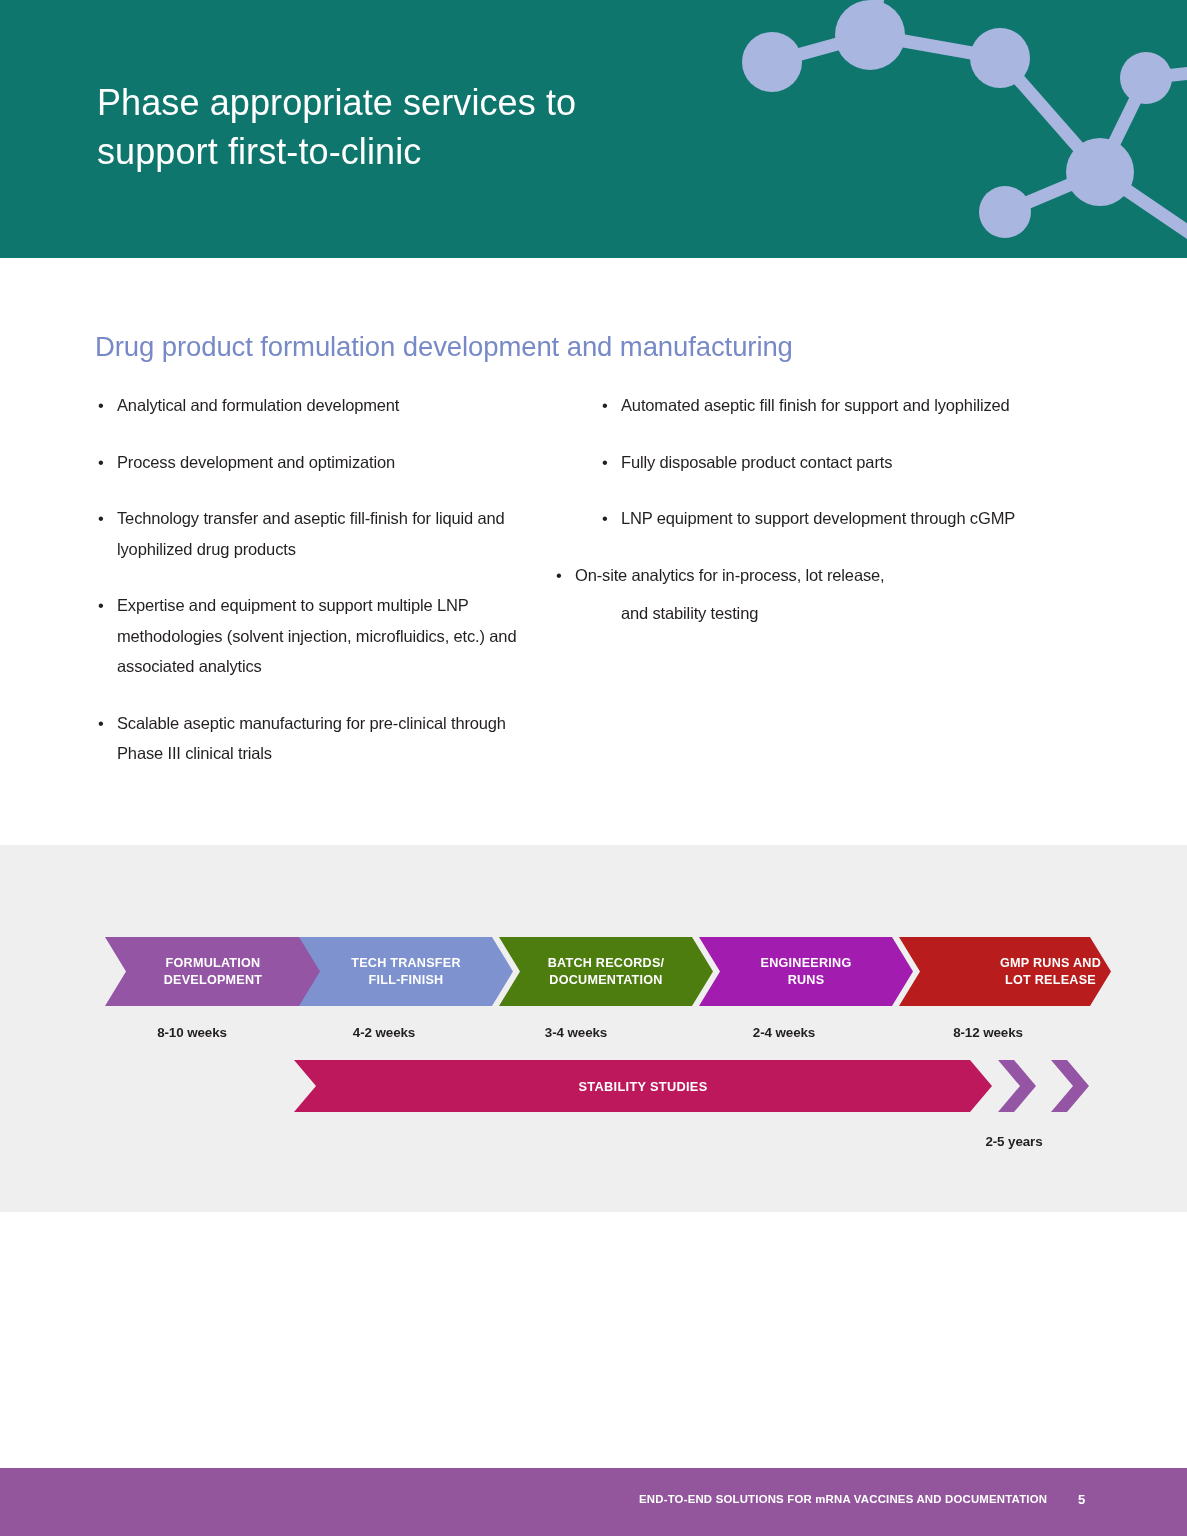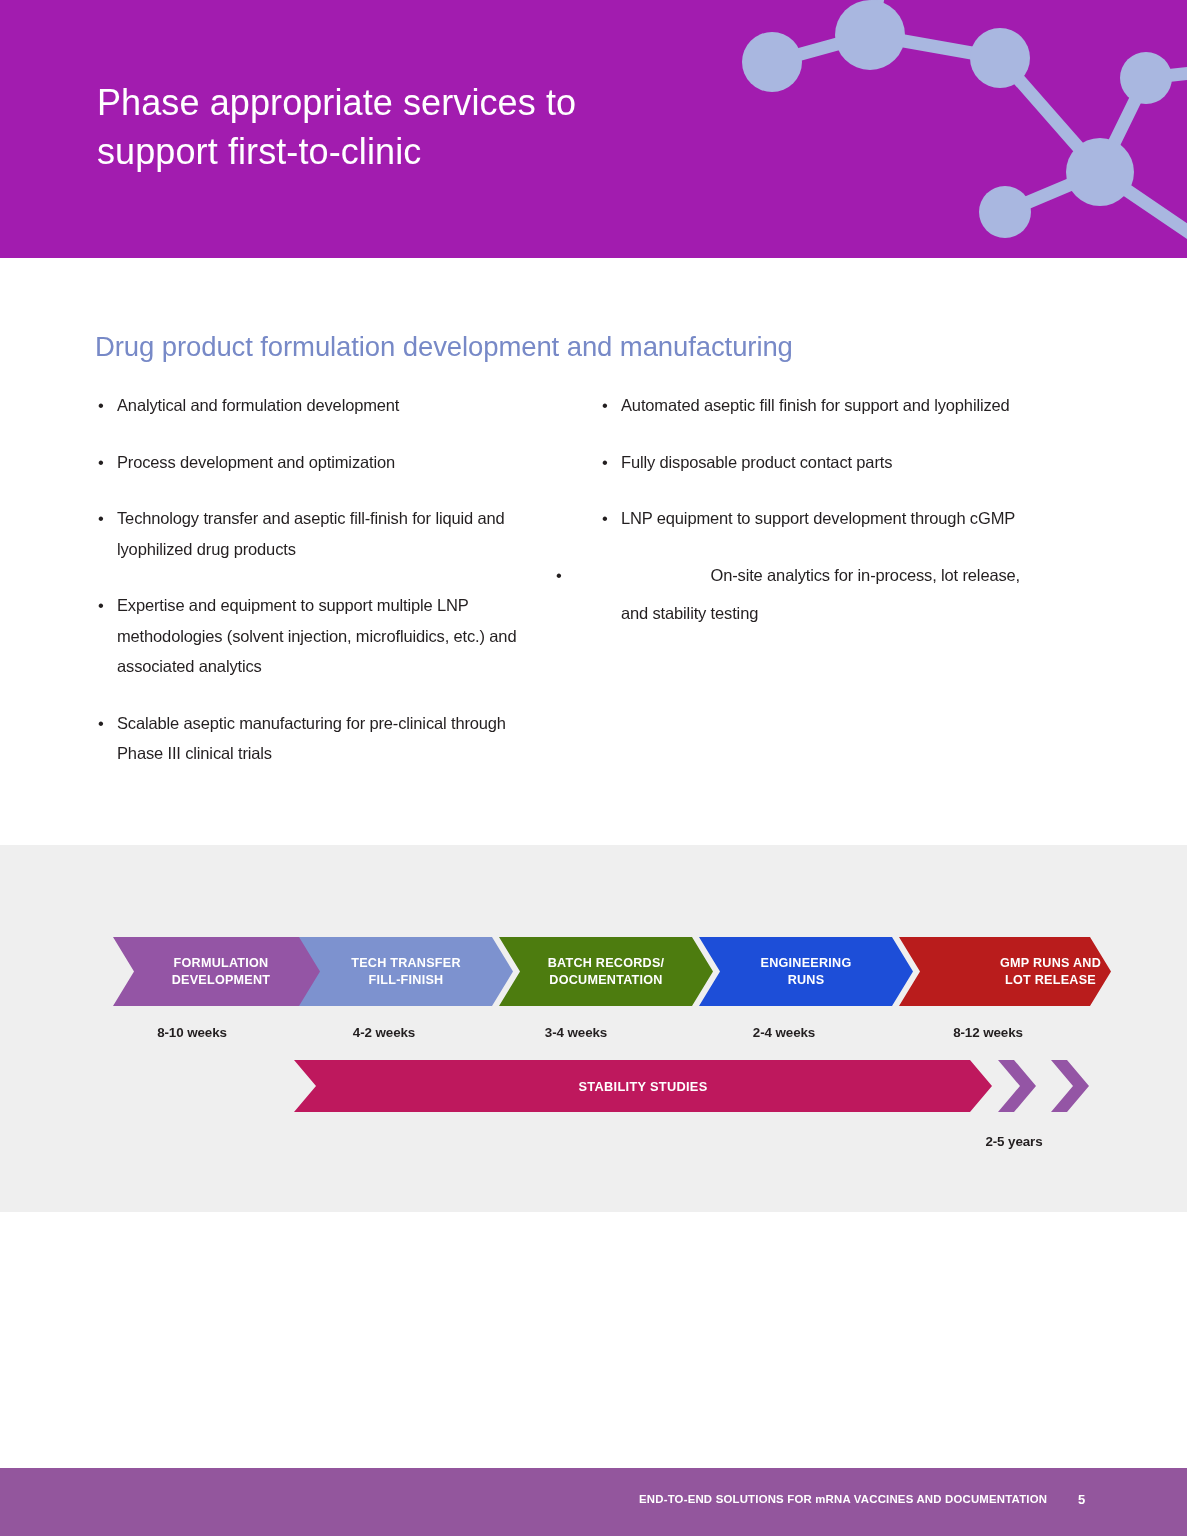--- a/index.html
+++ b/index.html
@@ -16,21 +16,21 @@
     font-family: "Liberation Sans", "DejaVu Sans", sans-serif;
     color: #231f20;
   }
 
   
   .header {
     position: absolute;
     left: 0; top: 0;
     width: 1187px;
     height: 258px;
-    background: #a21caf;
+    background: #0f766e;
     overflow: hidden;
   }
   .header-molecule {
     position: absolute;
     right: 0; top: 0;
     width: 487px;
     height: 258px;
     pointer-events: none;
   }
   .header-title {
@@ -96,21 +96,20 @@
     color: #231f20;
   }
   .bullet.outdent {
     margin-left: -46px;
     padding-left: 21px;
     text-indent: 0;
   }
   .bullet.outdent .bullet-text {
     display: block;
     padding-left: 0;
-    text-align: right;
   }
   .bullet.outdent .cont {
     display: block;
     padding-left: 46px;
     margin-top: 8px;
   }
 
   
   .process-panel {
     position: absolute;
@@ -310,33 +309,33 @@
       <span class="bullet-text">On-site analytics for in-process, lot release,</span>
       <span class="cont">and stability testing</span>
     </div>
   </div>
 
 </div>
 
 <div class="process-panel">
 
   <div class="chevron-row">
-    <div class="chev" id="chev0" style="left:16px; width:216px; background:#9455a5;">
+    <div class="chev" id="chev0" style="left:8px; width:216px; background:#9455a5;">
       <span>FORMULATION
 DEVELOPMENT</span>
     </div>
     <div class="chev" id="chev1" style="left:202px; width:214px; background:#7d92cf;">
       <span>TECH TRANSFER
 FILL-FINISH</span>
     </div>
     <div class="chev" id="chev2" style="left:402px; width:214px; background:#4d7c0f;">
       <span>BATCH RECORDS/
 DOCUMENTATION</span>
     </div>
-    <div class="chev" id="chev3" style="left:602px; width:214px; background:#1d4ed8;">
+    <div class="chev" id="chev3" style="left:602px; width:214px; background:#a21caf;">
       <span>ENGINEERING
 RUNS</span>
     </div>
     <div class="chev" id="chev4" style="left:802px; width:212px; background:#b91c1c;justify-content:flex-end;">
       <span>GMP RUNS AND
 LOT RELEASE</span>
     </div>
   </div>
 
   <div class="duration-row">

